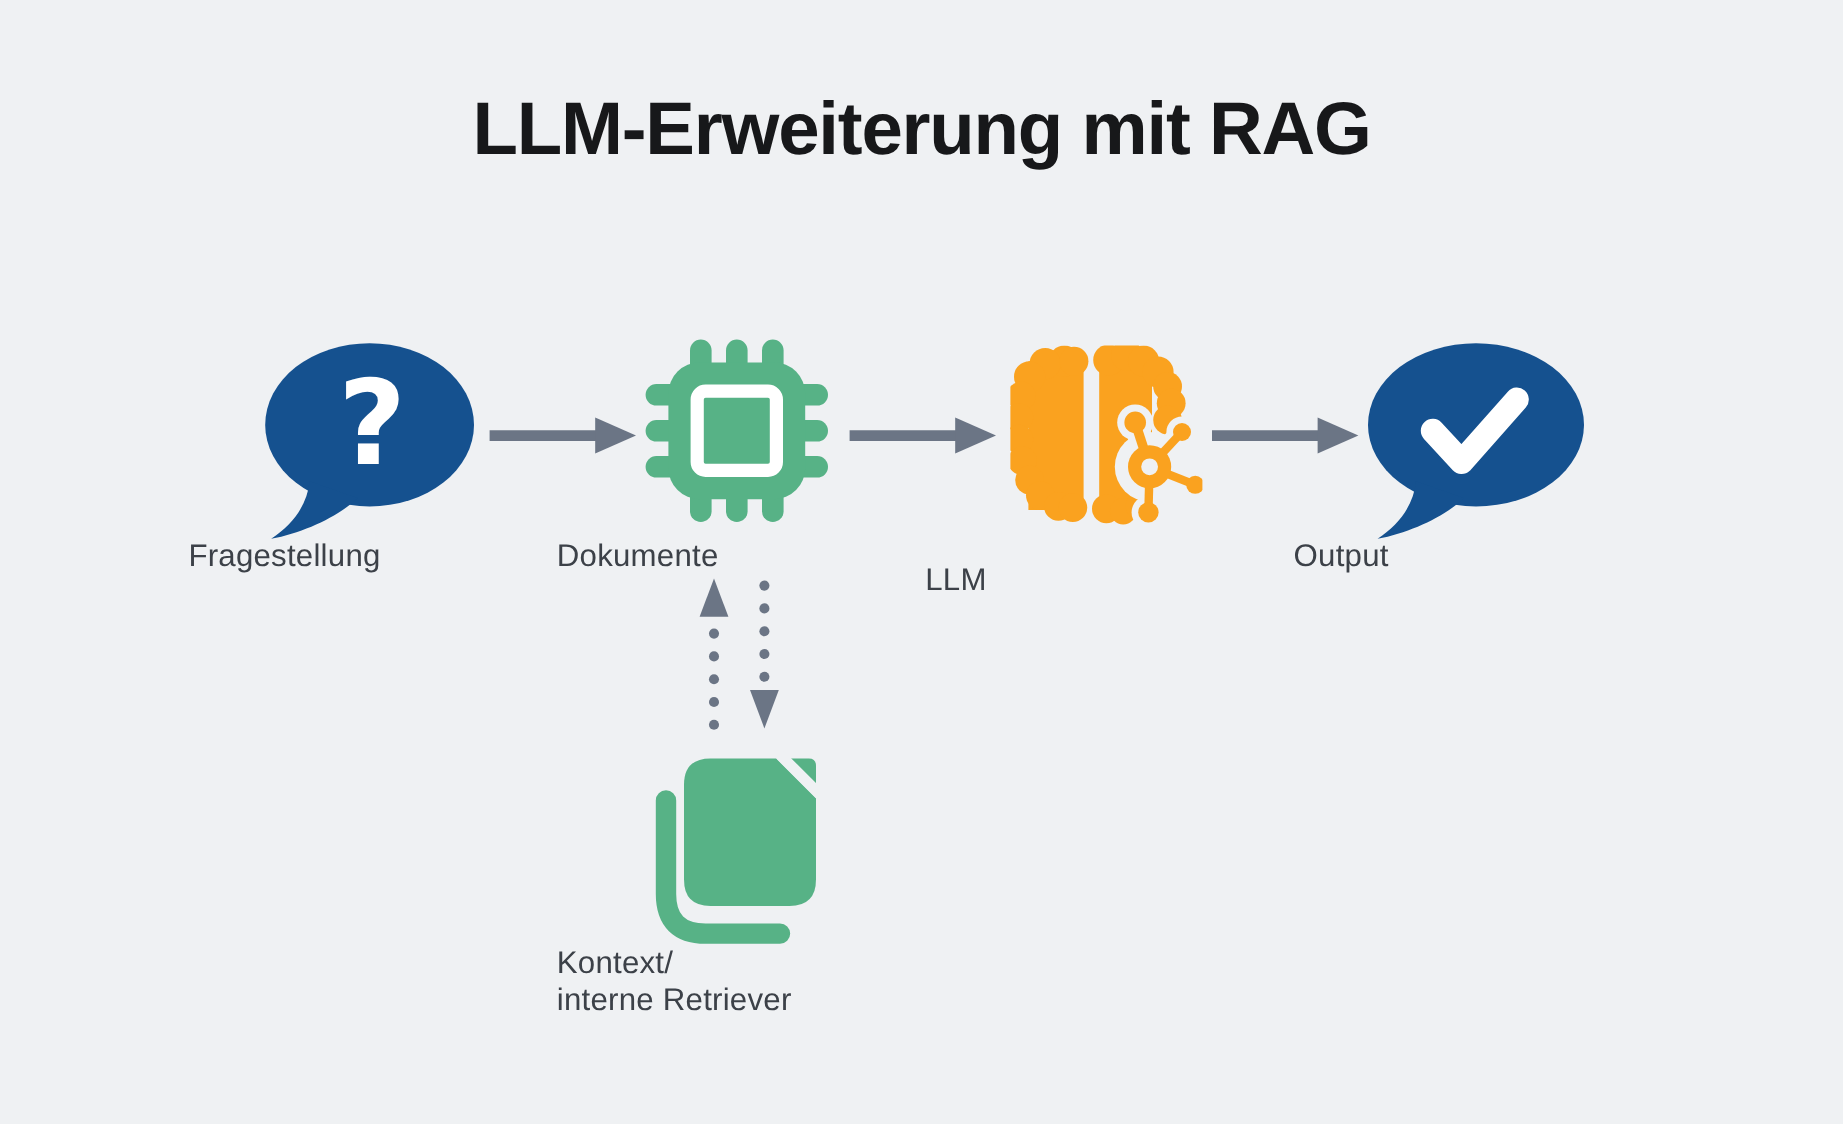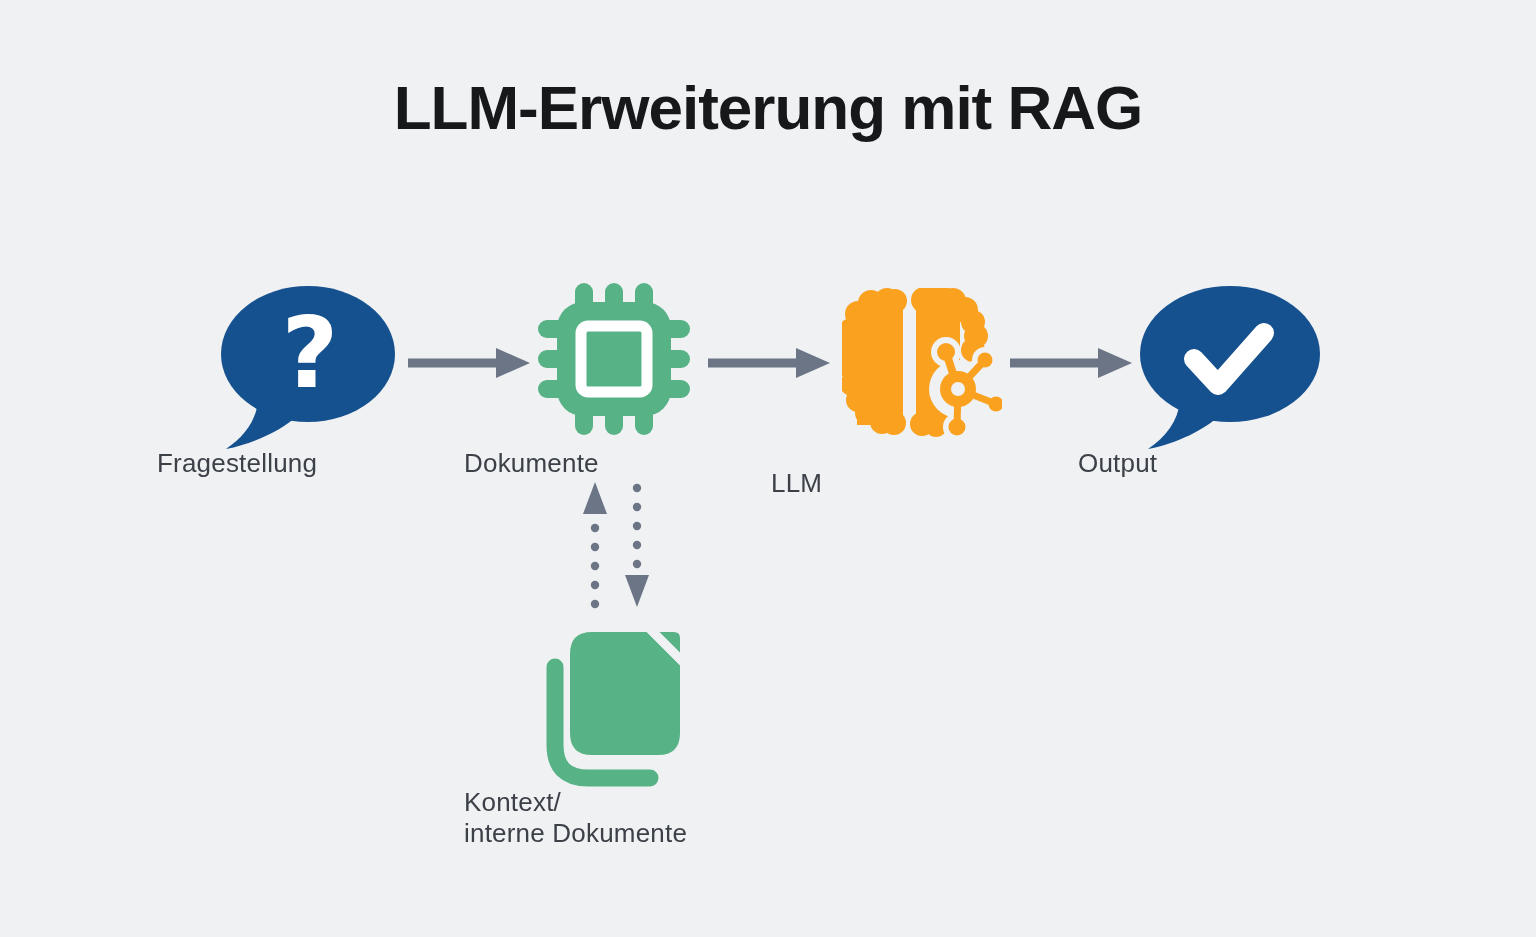--- a/index.html
+++ b/index.html
@@ -196,16 +196,16 @@
 
       <path d="M52,7 H107 L140,40 V108 Q140,130 118,130 H52 Q30,130 30,108 V29 Q30,7 52,7 Z" fill="#57b286"></path>
 
       <path d="M119,7 L140,28 V13 Q140,7 134,7 Z" fill="#57b286"></path>
 
       <line x1="110" y1="4" x2="143" y2="37" stroke="#eff1f3" stroke-width="9"></line>
     </svg>
   </div>
   <div class="node-label" style="left:464px; top:787px;">
     <div>Kontext/</div>
-    <div>interne Dokumente</div>
+    <div>interne Retriever</div>
   </div>
 
 </div>
 
 </body></html>

